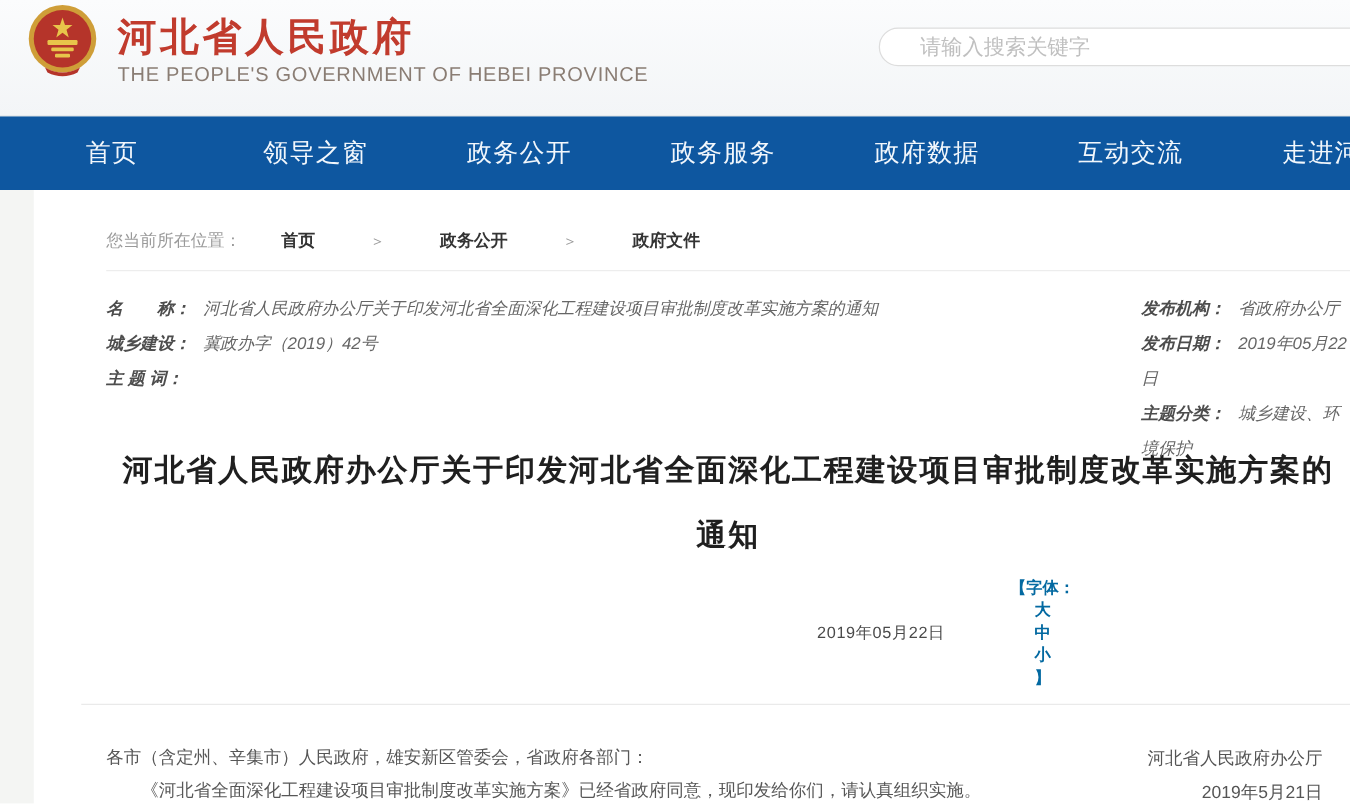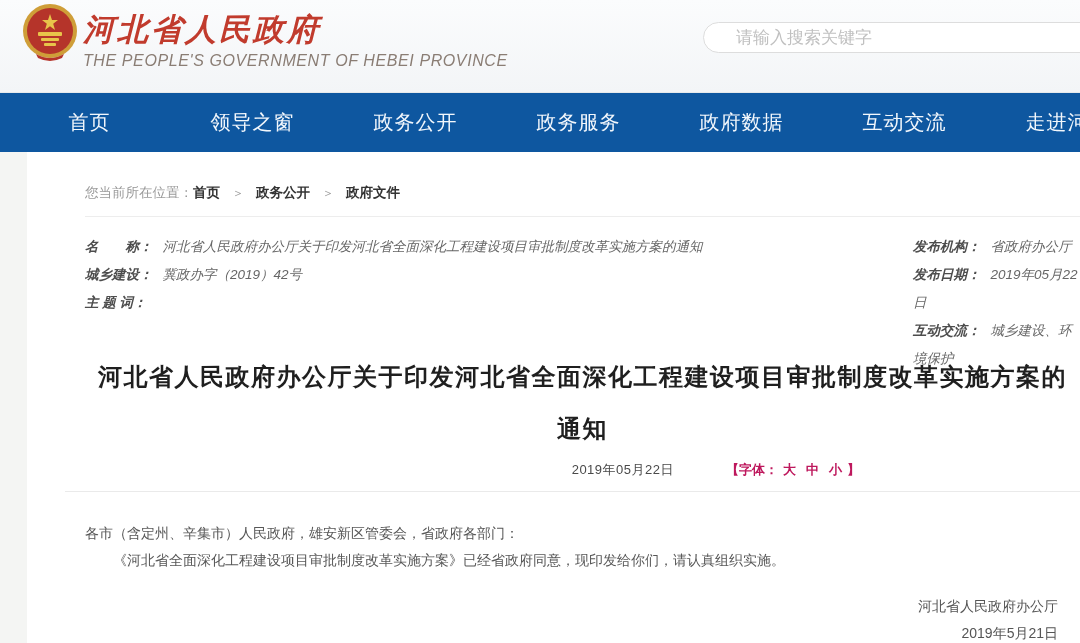--- a/index.html
+++ b/index.html
@@ -4,60 +4,60 @@
 <style>
   * { margin:0; padding:0; box-sizing:border-box; }
   html,body { width:1080px; }
   body { font-family:"Liberation Sans","DejaVu Sans",sans-serif; background:#fff; }
   .page { position:relative; width:1080px; height:643px; overflow:hidden; background:#fff; }
 
   
   .header { position:relative; height:93px; background:linear-gradient(#fbfcfd,#f3f5f7); border-bottom:1px solid #e7eaec; }
   .logo-wrap { position:absolute; left:22px; top:2px; display:flex; align-items:flex-start; cursor:pointer; }
   .emblem { width:56px; height:60px; }
-  .brand { margin-left:5px; padding-top:10px;font-style:italic; }
+  .brand { margin-left:16px; padding-top:10px; }
   .site-title { font-size:31px; font-weight:bold; color:#c13b2d; letter-spacing:3px; line-height:36px; }
   .site-subtitle { margin-top:4px; font-size:16px; color:#8a7d74; letter-spacing:0.6px; }
   .search-box { position:absolute; left:703px; top:22px; width:400px; height:31px;
                 border:1px solid #ddd; border-radius:16px; background:#fff; display:flex; align-items:center; }
   .search-box input { border:none; outline:none; background:transparent; width:330px; margin-left:32px;
                       font-size:17px; color:#555; font-family:inherit; }
   .search-box input::placeholder { color:#c0c0c0; }
 
   
   .nav { height:59px; background:#0e57a0; display:flex; overflow:hidden; padding-left:8px; }
   .nav-item { flex:0 0 163px; color:#f2f7fc; font-size:20px; letter-spacing:1px;
               display:flex; align-items:center; justify-content:center; cursor:pointer; white-space:nowrap; }
 
   
   .shell { position:relative; height:491px; background:#fff; }
   .left-gutter { position:absolute; left:0; top:0; width:27px; height:100%; background:#f4f5f3; }
   .panel { position:relative; margin-left:27px; height:100%; padding-left:58px; }
 
   
-  .breadcrumb { padding-top:32px; font-size:13.5px; color:#9a9a9a; display:flex; align-items:center; }
+  .breadcrumb { padding-top:32px; font-size:13.5px; color:#9a9a9a; display:flex; align-items:center;gap:32px; }
   .crumb-link { color:#333; font-weight:bold; cursor:pointer; }
   .crumb-sep { color:#999; margin:0 12px; font-size:12px; }
   .divider { border-top:1px solid #ededed; margin-top:14px; margin-right:0; }
 
   
   .meta { position:relative; margin-top:16px; font-size:13.5px; line-height:28px;font-style:italic; }
   .meta-label { font-weight:bold; color:#4d4d4d; margin-right:10px; white-space:pre; }
   .meta-value { color:#666; }
   .meta-right { position:absolute; left:828px; top:0; }
 
   
   .doc-title { margin:34px auto 0; max-width:975px; text-align:center; font-family:"Liberation Serif","DejaVu Serif",serif;
                font-size:24px; font-weight:bold; color:#1f1f1f; letter-spacing:1.5px; line-height:52px; }
 
   
   .date-row { margin-top:6px; padding-right:220px; display:flex; justify-content:flex-end; align-items:center;
               font-size:13px; color:#4a4a4a; }
   .pub-date { letter-spacing:0.5px; }
-  .font-widget { margin-left:52px; display:flex; align-items:center; font-weight:bold; color:#be185d; }
+  .font-widget { margin-left:52px; display:flex; align-items:center; font-weight:bold; color:#0369a1;flex-direction:column; }
   .font-opt { margin:0 5px; cursor:pointer; }
   .divider2 { border-top:1px solid #eaeaea; margin-top:12px; margin-left:-20px; }
 
   
   .doc-body { margin-top:28px; padding-right:24px; font-size:14px; color:#575757; line-height:27px; }
   .doc-body .p2 { text-indent:2em; }
 
   
   .signature { position:absolute; right:22px; bottom:-4px; text-align:right; font-size:14px; color:#555; line-height:27px; }
 </style>
@@ -123,21 +123,21 @@
           <span class="meta-label">主 题 词：</span><span class="meta-value"></span>
         </div>
         <div class="meta-right">
           <div>
             <span class="meta-label">发布机构：</span><span class="meta-value">省政府办公厅</span>
           </div>
           <div>
             <span class="meta-label">发布日期：</span><span class="meta-value">2019年05月22日</span>
           </div>
           <div>
-            <span class="meta-label">互动交流：</span><span class="meta-value">城乡建设、环境保护</span>
+            <span class="meta-label">主题分类：</span><span class="meta-value">城乡建设、环境保护</span>
           </div>
         </div>
       </div>
 
       <h1 class="doc-title">河北省人民政府办公厅关于印发河北省全面深化工程建设项目审批制度改革实施方案的通知</h1>
 
       <div class="date-row">
         <span class="pub-date">2019年05月22日</span>
         <span class="font-widget">
           <span>【字体：</span>

